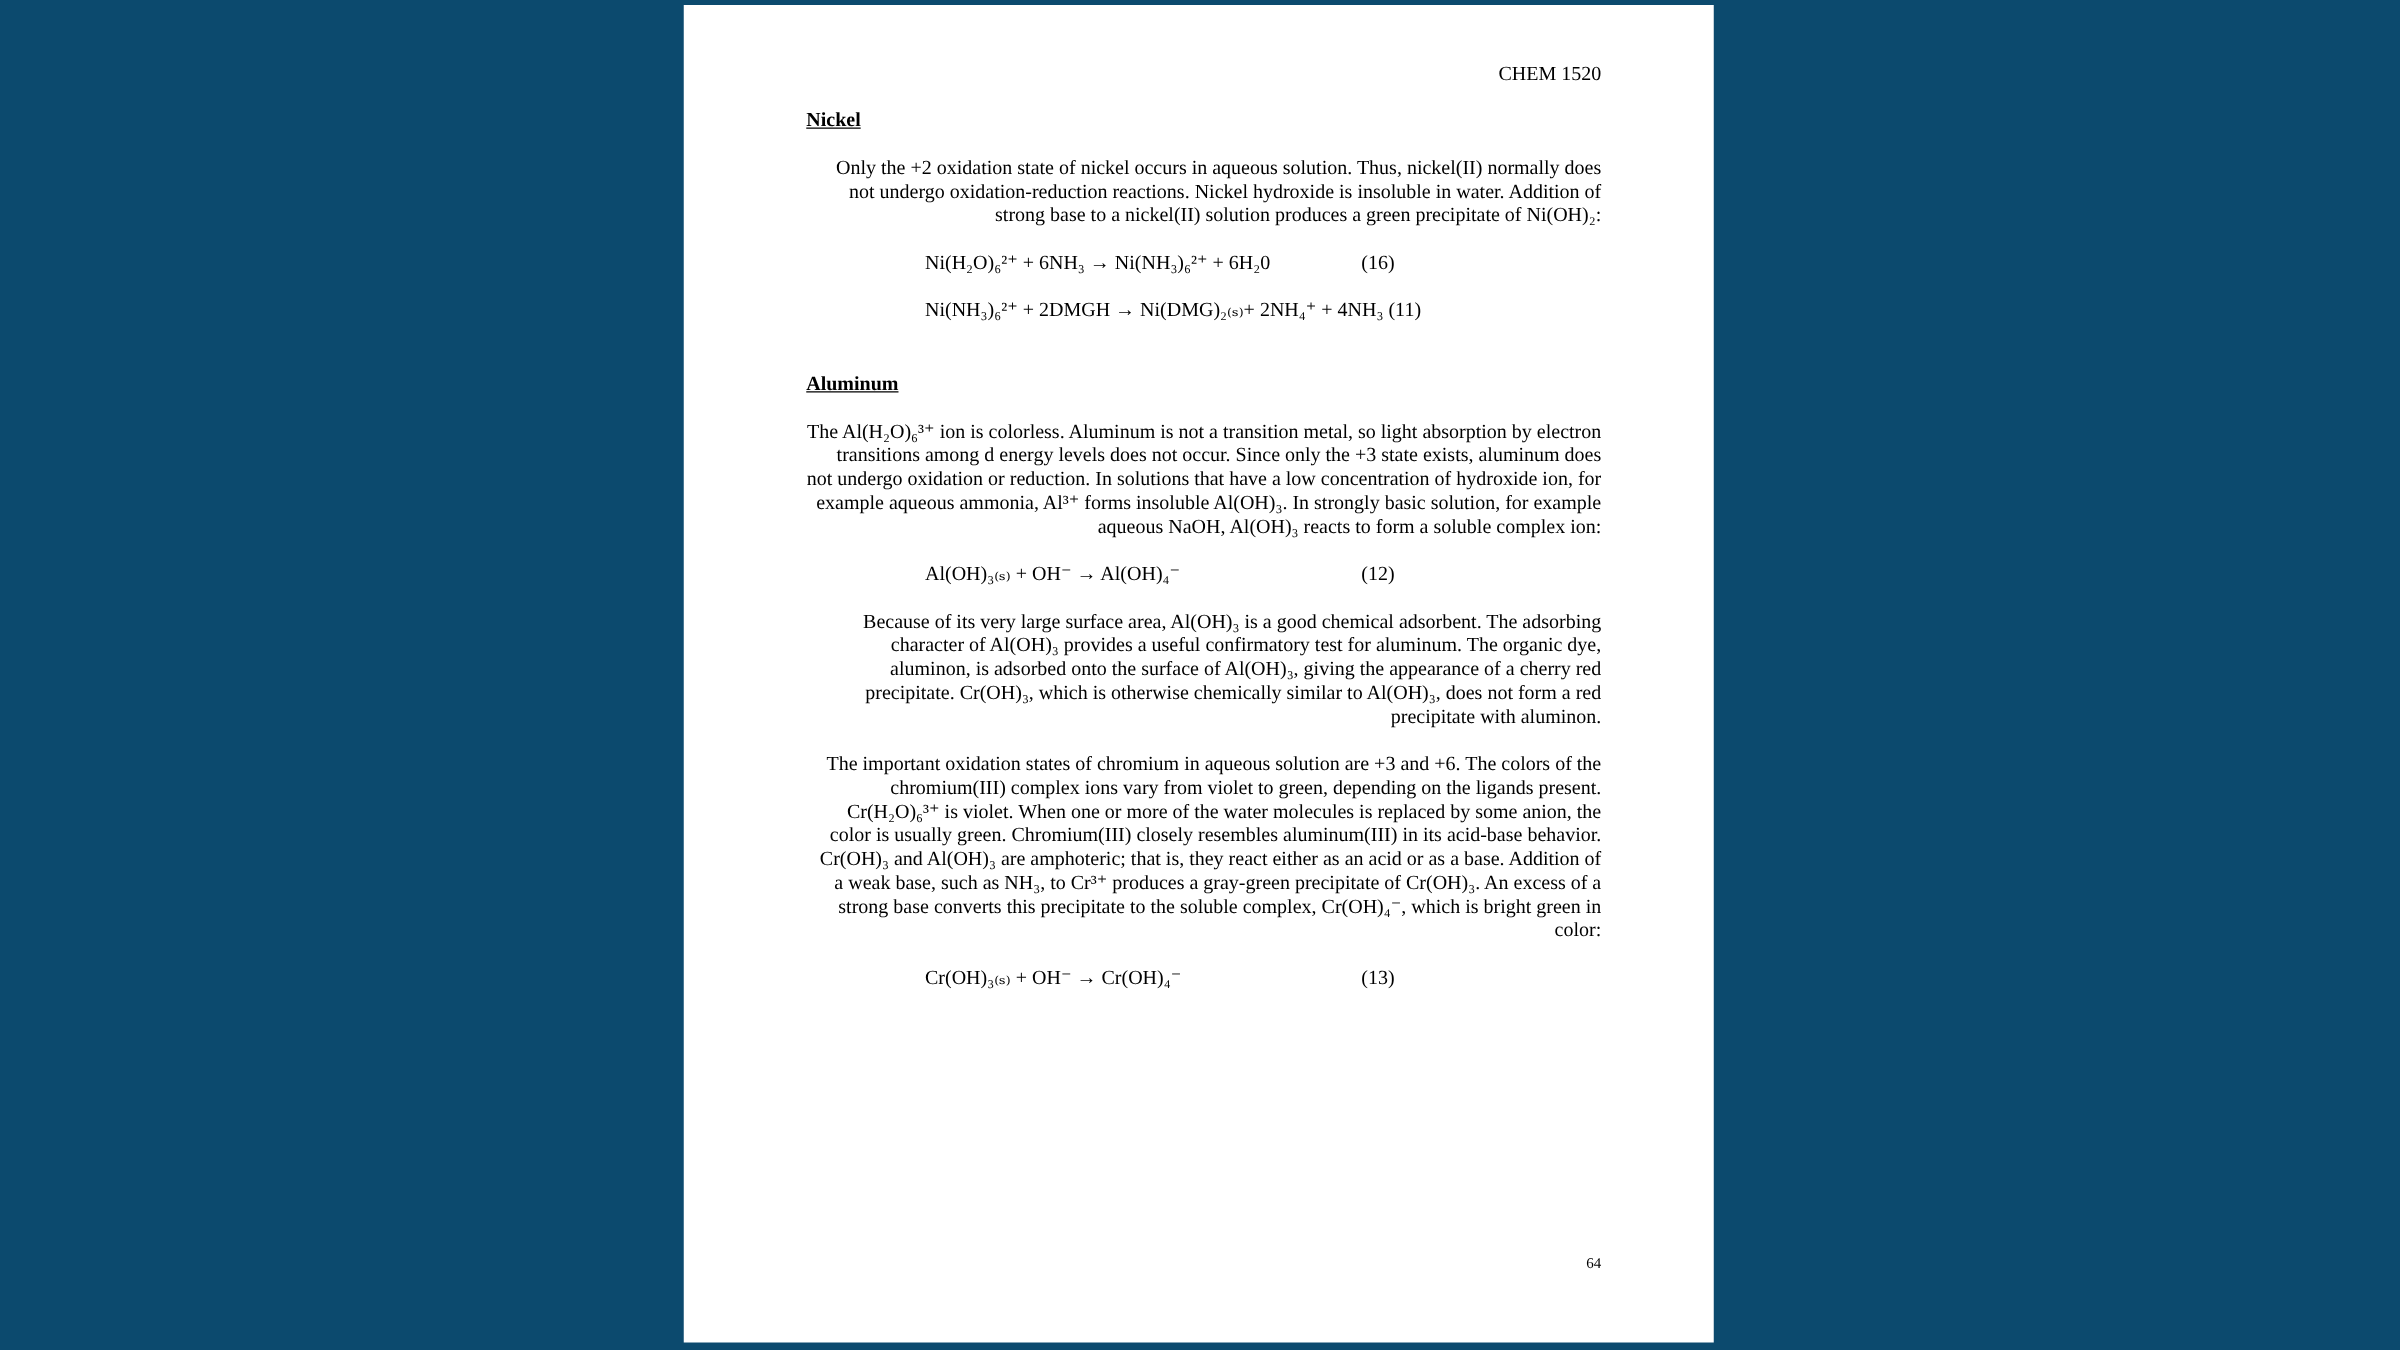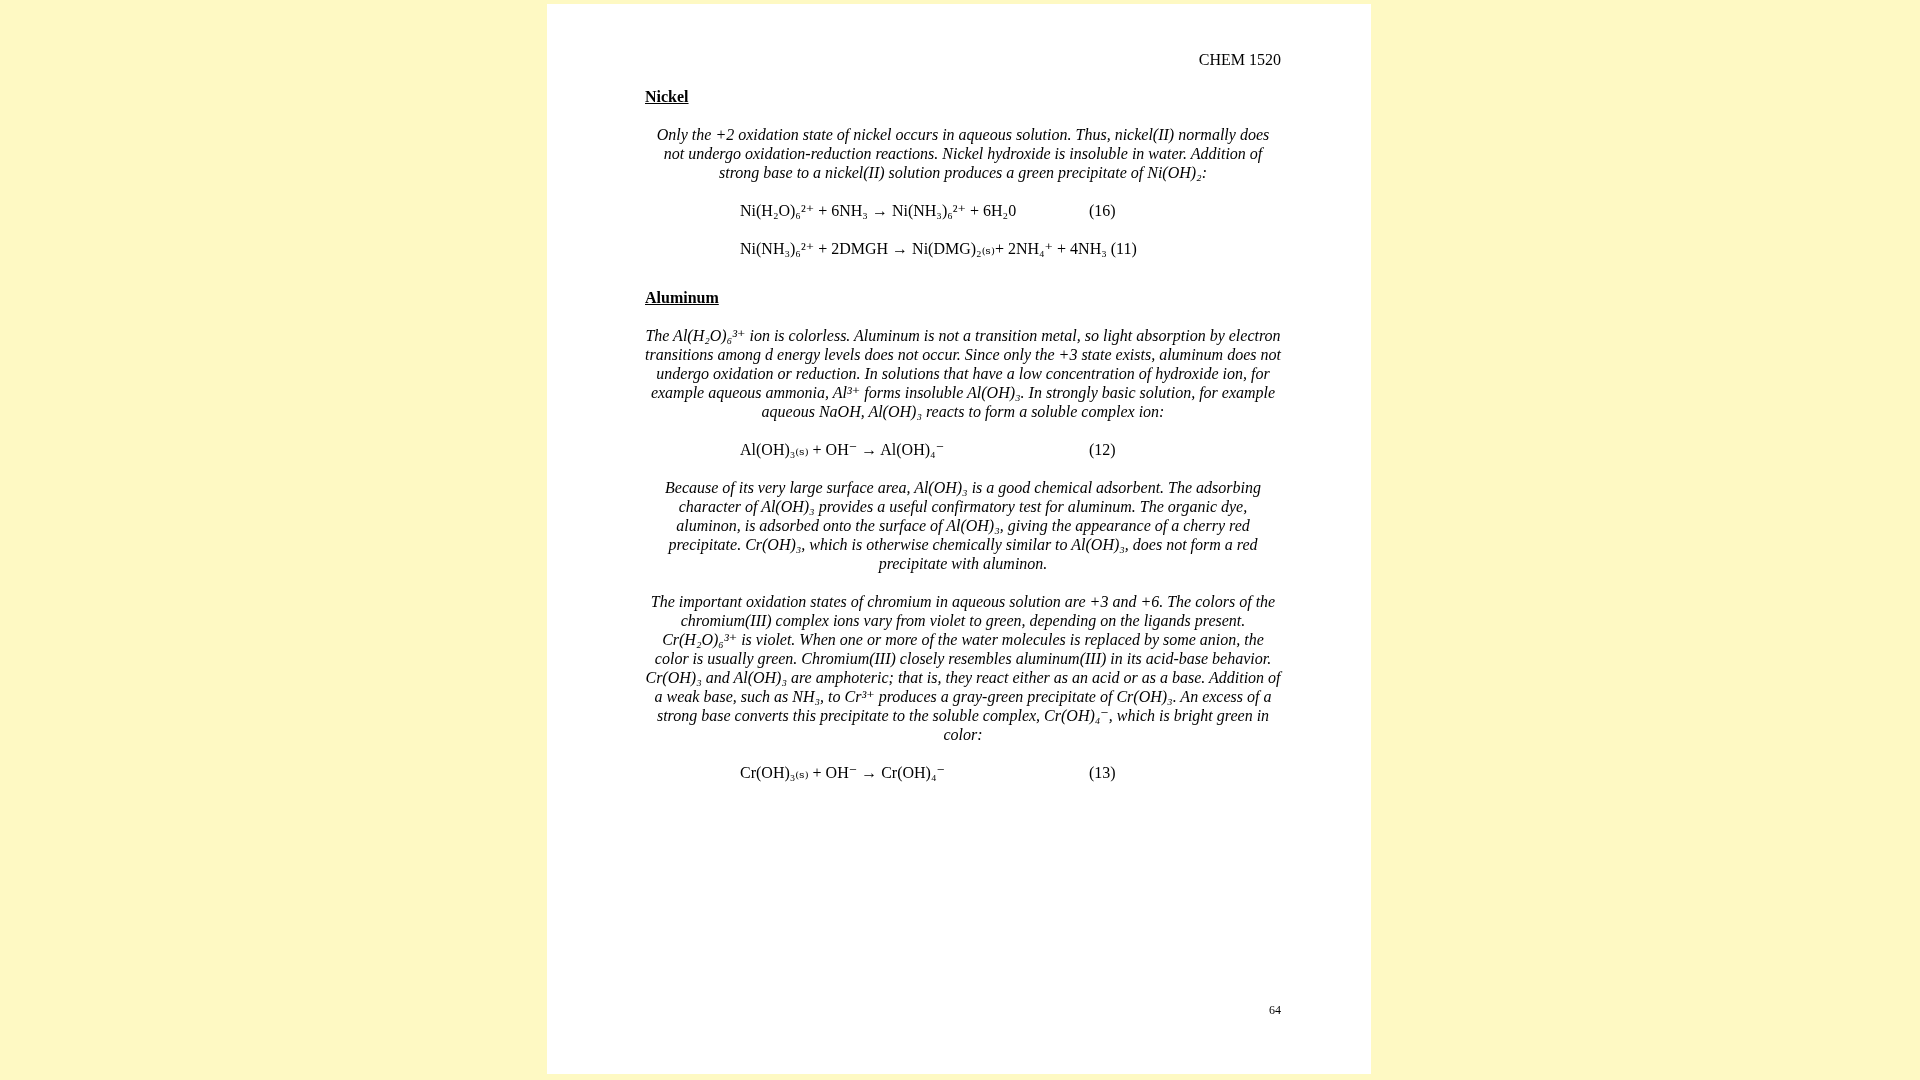--- a/index.html
+++ b/index.html
@@ -8,21 +8,21 @@
     background: #2b2b2b;
     width: 1920px;
     height: 1080px;
     overflow: hidden;
     font-family: "Liberation Serif", "DejaVu Serif", serif;
   }
   .viewer-canvas {
     position: relative;
     width: 1920px;
     height: 1080px;
-    background: #fef9c3;
+    background: #0c4a6e;
   }
   .page {
     position: absolute;
     left: 547px;
     top: 4px;
     width: 824px;
     height: 1070px;
     background: #ffffff;
     color: #000000;
   }
@@ -38,26 +38,25 @@
     padding-top: 46px;
     text-align: right;
     white-space: nowrap;
   }
   .section-title {
     font-weight: bold;
     text-decoration: underline;
     margin: 18px 0 0 0;
   }
   .section-title.spaced {
-    margin-top: 30px;
+    margin-top: 40px;
   }
   .para {
     margin: 19px 0 0 0;
-    text-align: center;
-    font-style: italic;
+    text-align: right;
   }
   .eq {
     margin: 19px 0 0 0;
     padding-left: 95px;
     white-space: nowrap;
   }
   .eq-formula {
     display: inline-block;
     min-width: 345px;
   }

